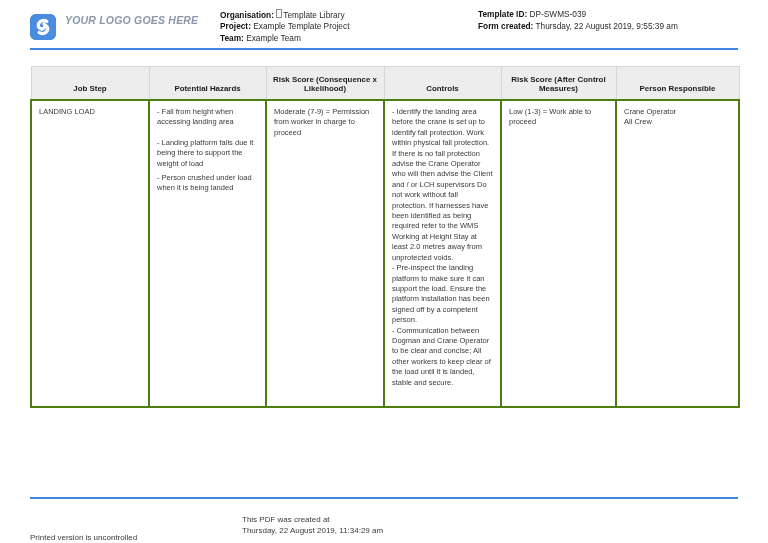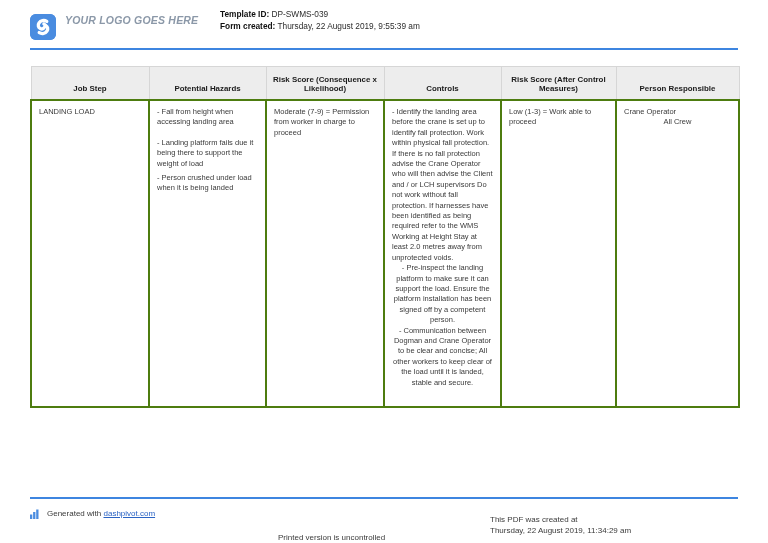--- a/index.html
+++ b/index.html
@@ -121,21 +121,21 @@
     border: 2px solid #4d7c0f;
     font-size: 7.5px;
     line-height: 10.4px;
     color: #3a3a3a;
     vertical-align: top;
     padding: 6px 7px 7px 7px;
     height: 292px;
   }
   .cell-para { margin: 0; }
   .cell-para + .cell-para { margin-top: 10px; }
-  .cell-para.tight + .cell-para.tight { margin-top: 0; text-align: center; }
+  .cell-para.tight + .cell-para.tight { margin-top: 0; }
   .cell-para.spacer-lg { margin-top: 4px; }
 
   .col-1 { width: 118px; }
   .col-2 { width: 117px; }
   .col-3 { width: 118px; }
   .col-4 { width: 117px; }
   .col-5 { width: 115px; }
   .col-6 { width: 123px; }
 
   
@@ -190,20 +190,34 @@
       <span class="logo-mark">
         <svg width="26" height="26" viewBox="0 0 26 26">
           <rect x="0" y="0" width="26" height="26" rx="6" ry="6" fill="#4a8ce0"></rect>
           <path d="M16.8 7.4 C14.0 5.7 10.6 6.6 9.0 9.0 C7.6 11.1 8.3 13.3 10.1 14.4 C11.9 15.5 13.4 15.0 14.6 13.2 C15.6 11.7 15.1 10.4 13.9 9.9" fill="none" stroke="#ffffff" stroke-width="3.3" stroke-linecap="round"></path>
           <path d="M9.2 18.6 C12.0 20.3 15.4 19.4 17.0 17.0 C18.4 14.9 17.7 12.7 15.9 11.6" fill="none" stroke="#ffffff" stroke-width="3.3" stroke-linecap="round"></path>
         </svg>
       </span>
       <span class="logo-text">YOUR LOGO GOES HERE</span>
     </div>
 
+    <div class="meta-col left">
+      <div class="meta-line">
+        <b>Organisation:</b>
+        <span class="tofu"></span><span>Template Library</span>
+      </div>
+      <div class="meta-line">
+        <b>Project:</b>
+        <span>Example Template Project</span>
+      </div>
+      <div class="meta-line">
+        <b>Team:</b>
+        <span>Example Team</span>
+      </div>
+    </div>
 
     <div class="meta-col right">
       <div class="meta-line">
         <b>Template ID:</b>
         <span>DP-SWMS-039</span>
       </div>
       <div class="meta-line">
         <b>Form created:</b>
         <span>Thursday, 22 August 2019, 9:55:39 am</span>
       </div>
@@ -258,30 +272,20 @@
             <p class="cell-para tight">All Crew</p>
           </td>
         </tr>
       </tbody>
     </table>
   </div>
 
   <div class="rule-bottom"></div>
 
   <div class="footer">
-    <div class="footer-col-1">
-      <span class="bars-icon">
-        <svg width="11" height="10" viewBox="0 0 11 10">
-          <rect x="0" y="5.5" width="2.3" height="4.5" fill="#4a8ce0"></rect>
-          <rect x="3.1" y="3" width="2.3" height="7" fill="#4a8ce0"></rect>
-          <rect x="6.2" y="0.5" width="2.3" height="9.5" fill="#4a8ce0"></rect>
-        </svg>
-      </span>
-      <span class="footer-line"><span>Generated with </span><a class="footer-link" href="#">dashpivot.com</a></span>
-    </div>
 
     <div class="footer-col-2">
       <div class="footer-line">Printed version is uncontrolled</div>
       <div class="footer-line">Page 18 of 23</div>
     </div>
 
     <div class="footer-col-3">
       <div class="footer-line">This PDF was created at</div>
       <div class="footer-line">Thursday, 22 August 2019, 11:34:29 am</div>
     </div>

